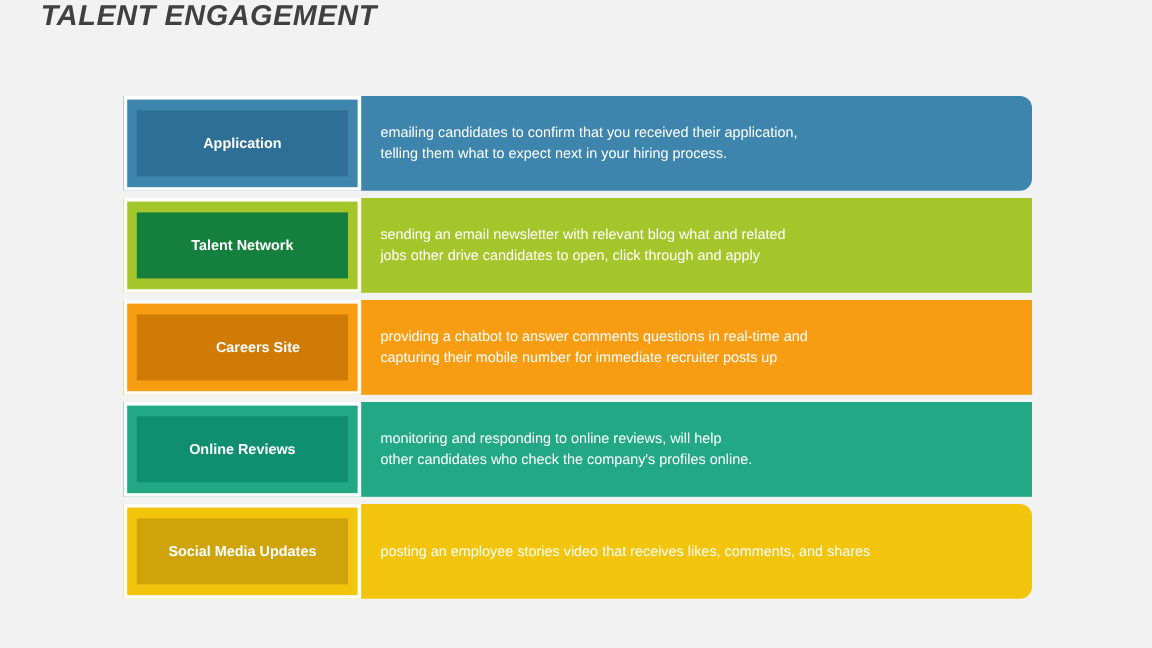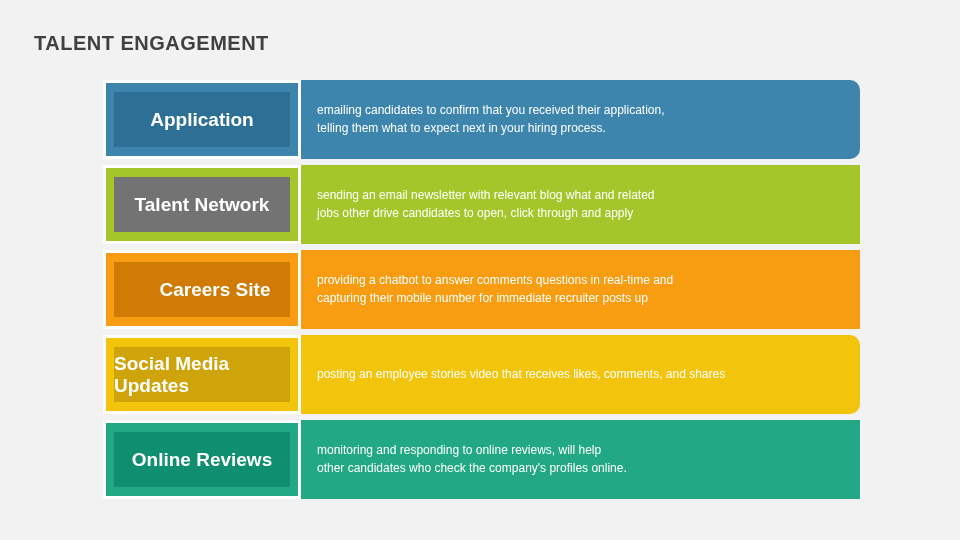--- a/index.html
+++ b/index.html
@@ -14,25 +14,26 @@
     overflow: hidden;
   }
   .slide {
     position: relative;
     width: 960px;
     height: 540px;
   }
   .title {
     position: absolute;
     left: 34px;
-    top: 32px;
-    font-size: 20px;
+    top: 0;
+    font-size: 24px;
     font-weight: bold;
     color: #404040;
     letter-spacing: 0.5px;
+    font-style: italic;
   }
   .rows {
     position: absolute;
     left: 103px;
     top: 80px;
     width: 757px;
   }
   .row {
     position: relative;
     height: 79px;
@@ -64,23 +65,23 @@
   .label-inner {
     width: 176px;
     height: 55px;
     display: flex;
     align-items: center;
     justify-content: center;
     box-sizing: border-box;
   }
   .label-text {
     color: #ffffff;
-    font-size: 19px;
+    font-size: 12px;
     font-weight: bold;
-    text-align: left;
+    text-align: center;
     line-height: 1.15;
   }
   .desc {
     position: absolute;
     left: 214px;
     top: 0;
     height: 79px;
     width: 530px;
     display: flex;
     flex-direction: column;
@@ -108,21 +109,21 @@
       </div>
       <div class="desc">
         <span class="desc-line">emailing candidates to confirm that you received their application,</span>
         <span class="desc-line">telling them what to expect next in your hiring process.</span>
       </div>
     </div>
 
     <div class="row">
       <div class="bar" style="background: rgb(165, 198, 43);"></div>
       <div class="label-outer" style="background: rgb(165, 198, 43);">
-        <div class="label-inner" style="background: #737373;">
+        <div class="label-inner" style="background: #15803d;">
           <span class="label-text">Talent Network</span>
         </div>
       </div>
       <div class="desc">
         <span class="desc-line">sending an email newsletter with relevant blog what and related</span>
         <span class="desc-line">jobs other drive candidates to open, click through and apply</span>
       </div>
     </div>
 
     <div class="row">
@@ -132,38 +133,38 @@
           <span class="label-text">Careers Site</span>
         </div>
       </div>
       <div class="desc">
         <span class="desc-line">providing a chatbot to answer comments questions in real-time and</span>
         <span class="desc-line">capturing their mobile number for immediate recruiter posts up</span>
       </div>
     </div>
 
     <div class="row">
-      <div class="bar rounded-right" style="background: rgb(243, 196, 12);"></div>
-      <div class="label-outer" style="background: rgb(243, 196, 12);">
-        <div class="label-inner" style="background: rgb(207, 164, 10);">
-          <span class="label-text">Social Media Updates</span>
-        </div>
-      </div>
-      <div class="desc">
-        <span class="desc-line">posting an employee stories video that receives likes, comments, and shares</span>
-      </div>
-    </div>
-
-    <div class="row">
       <div class="bar" style="background: rgb(34, 168, 132);"></div>
       <div class="label-outer" style="background: rgb(34, 168, 132);">
         <div class="label-inner" style="background: rgb(15, 143, 112);">
           <span class="label-text">Online Reviews</span>
         </div>
       </div>
       <div class="desc">
         <span class="desc-line">monitoring and responding to online reviews, will help</span>
         <span class="desc-line">other candidates who check the company's profiles online.</span>
       </div>
     </div>
 
+    <div class="row">
+      <div class="bar rounded-right" style="background: rgb(243, 196, 12);"></div>
+      <div class="label-outer" style="background: rgb(243, 196, 12);">
+        <div class="label-inner" style="background: rgb(207, 164, 10);">
+          <span class="label-text">Social Media Updates</span>
+        </div>
+      </div>
+      <div class="desc">
+        <span class="desc-line">posting an employee stories video that receives likes, comments, and shares</span>
+      </div>
+    </div>
+
   </div>
 </div>
 
 </body></html>

